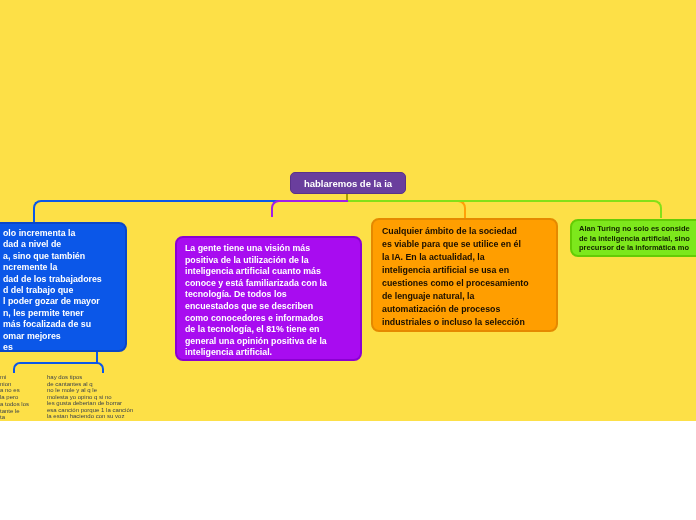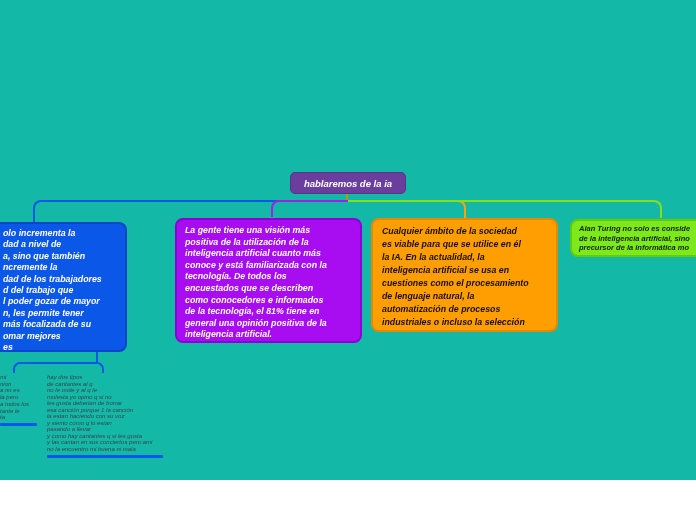--- a/index.html
+++ b/index.html
@@ -1,19 +1,18 @@
 <!DOCTYPE html>
 <html><head>
 <meta charset="utf-8">
 <style>
   html,body{margin:0;padding:0;background:#ffffff;}
   #canvas{
-    position:relative;width:696px;height:480px;overflow:hidden;background:#14b8a6;
+    position:relative;width:696px;height:421px;overflow:hidden;background:#fde047;
     font-family:"Liberation Sans","DejaVu Sans",sans-serif;
-    font-style:italic;
   }
   
   .root-node{
     position:absolute;left:290px;top:172px;width:116px;height:22px;
     background:#6a3e9d;border:1px solid #5a3289;border-radius:5px;
     color:#ffffff;font-size:9.5px;font-weight:bold;
     text-align:center;line-height:21px;box-sizing:border-box;
   }
   
   .conn{position:absolute;box-sizing:border-box;}
@@ -36,21 +35,21 @@
   .box{
     position:absolute;box-sizing:border-box;border-radius:8px;
     font-weight:bold;white-space:pre;overflow:hidden;
   }
   .box-blue{
     left:-56px;top:222px;width:183px;height:130px;
     background:#0b57e8;border:2px solid #0a46c8;color:#ffffff;
     font-size:8.8px;line-height:11.4px;padding:4px 6px 4px 57px;
   }
   .box-purple{
-    left:175px;top:218px;width:187px;height:125px;
+    left:175px;top:236px;width:187px;height:125px;
     background:#a80cf0;border:2px solid #8b00d2;color:#ffffff;
     font-size:8.8px;line-height:11.6px;padding:5px 8px;
   }
   .box-orange{
     left:371px;top:218px;width:187px;height:114px;
     background:#ff9e00;border:2px solid #e58900;color:#1a0f00;
     font-size:8.8px;line-height:13px;padding:5px 9px;
   }
   .box-green{
     left:570px;top:219px;width:150px;height:38px;

